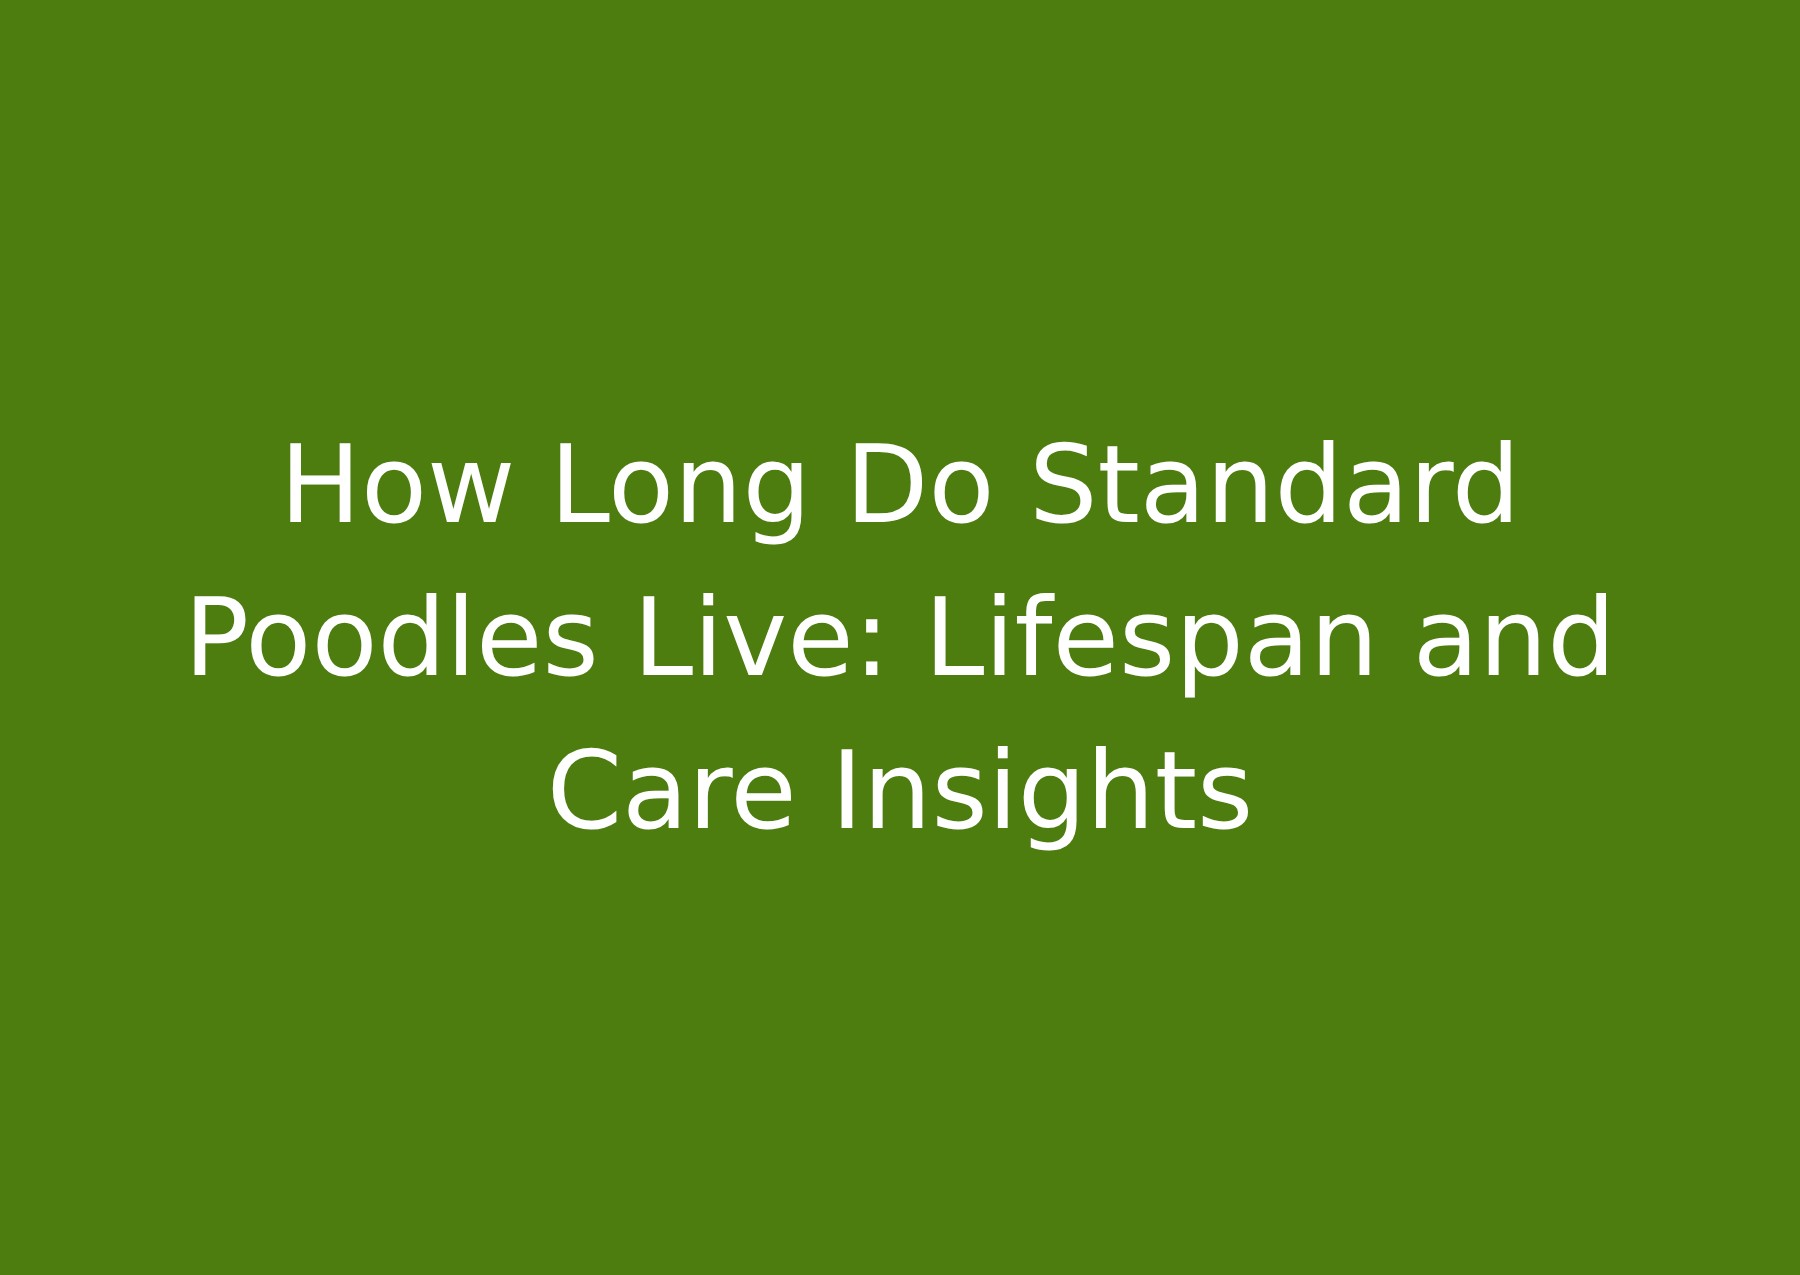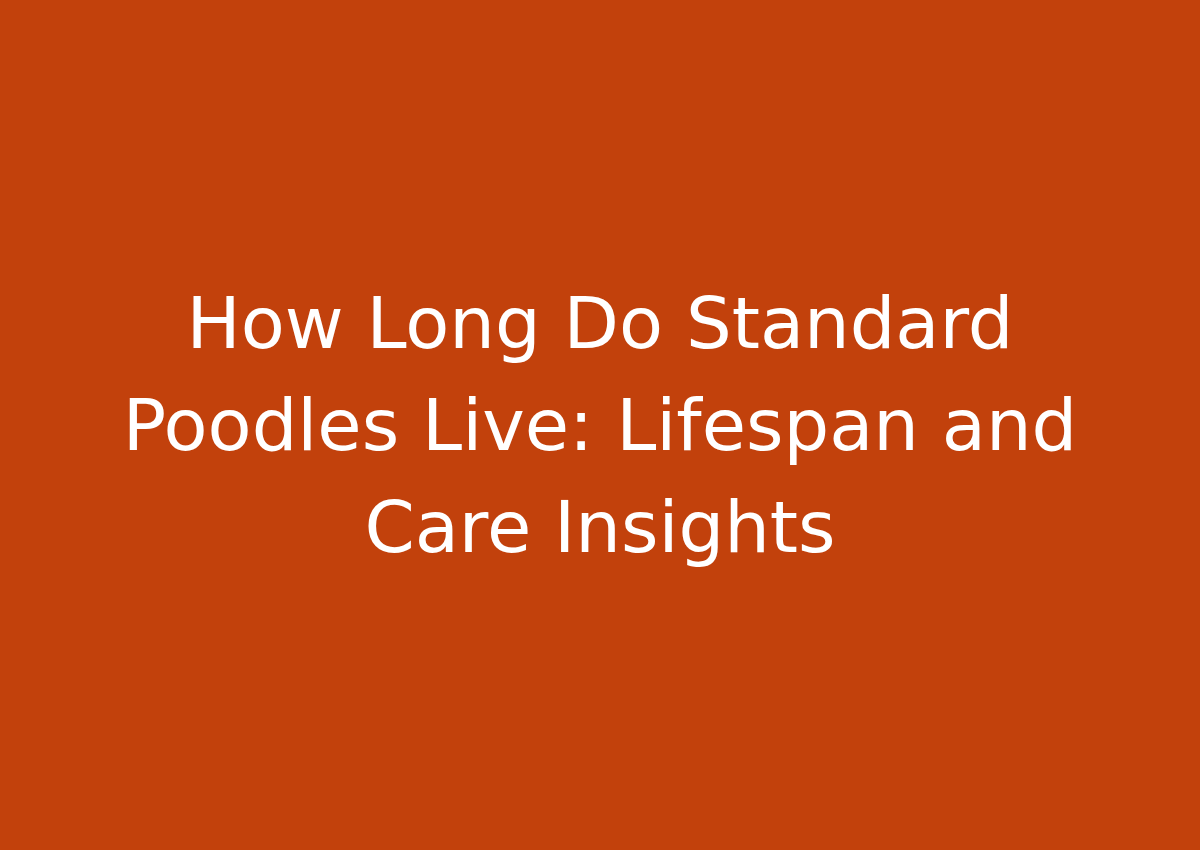--- a/index.html
+++ b/index.html
@@ -48,20 +48,20 @@
     word-spacing: 0px;
     text-align: center;
     text-rendering: optimizeLegibility;
     white-space: normal;
     overflow-wrap: break-word;
   }
 </style>
 </head>
 <body>
 
-<div class="hero-card" style="background-color: #c2410c;">
+<div class="hero-card" style="background-color: #4d7c0f;">
 
   <div class="hero-inner">
 
     <h1 class="hero-title" style="color: rgb(255, 255, 255);">How Long Do Standard Poodles Live: Lifespan and Care Insights</h1>
 
   </div>
 </div>
 
 </body></html>

